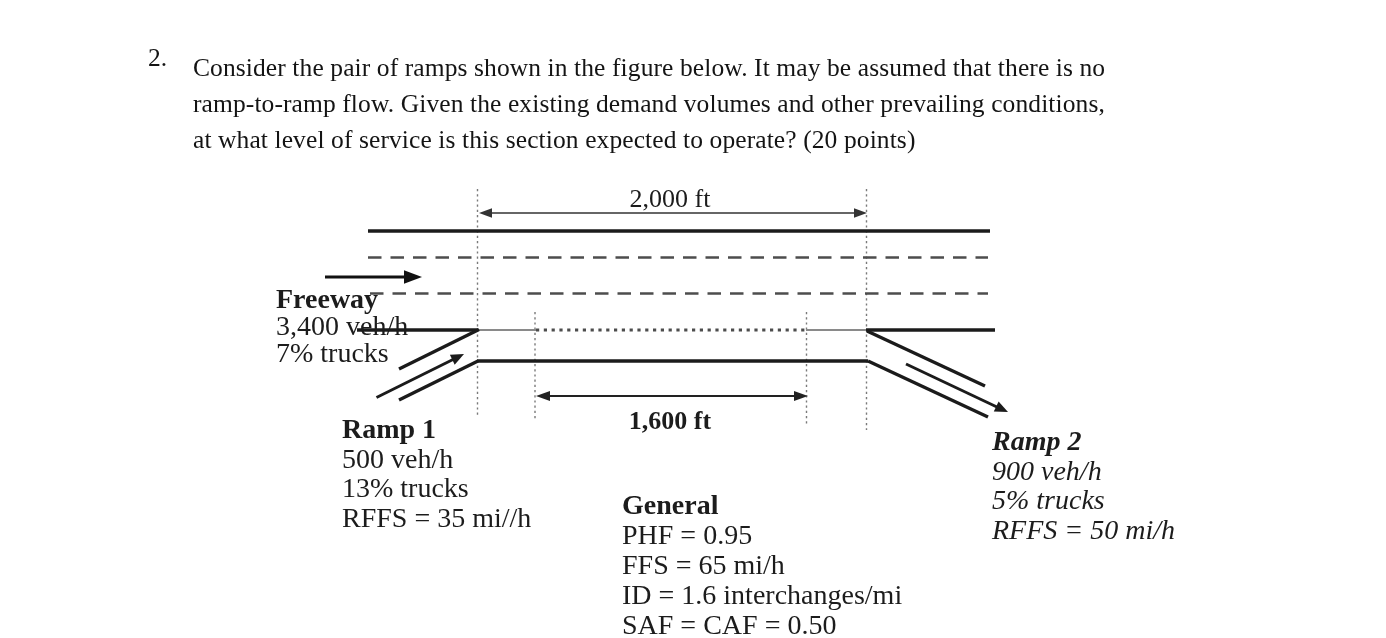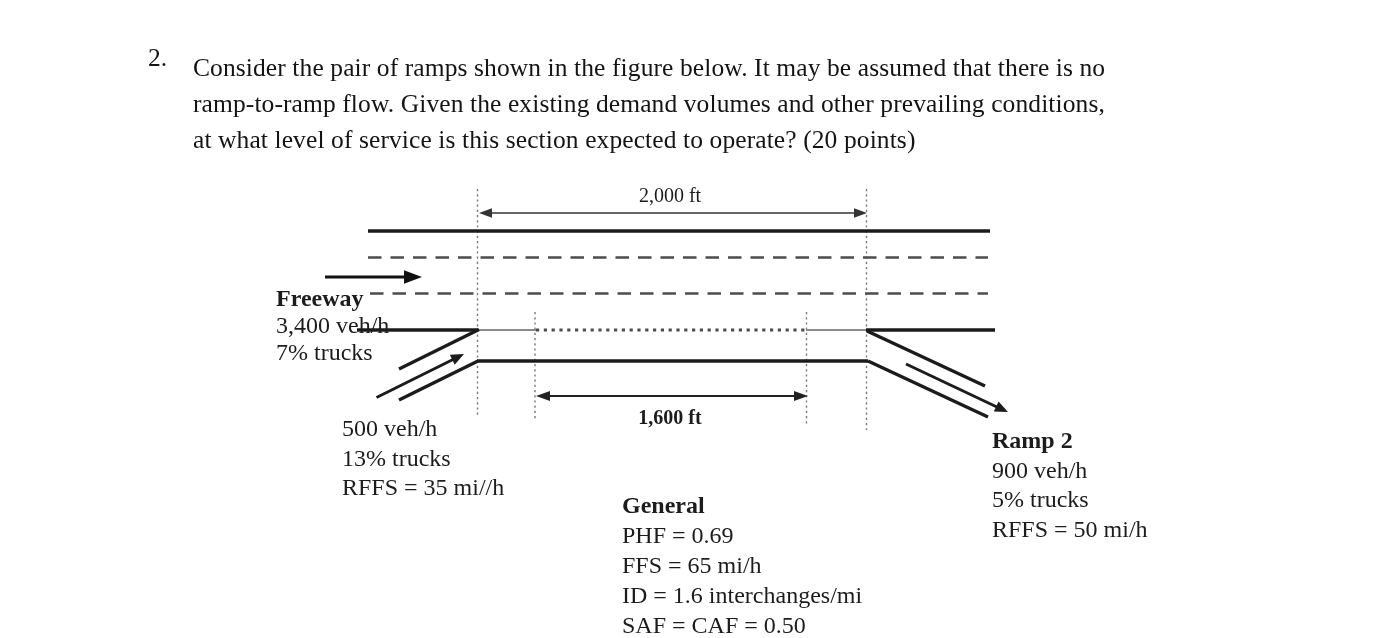--- a/index.html
+++ b/index.html
@@ -7,23 +7,23 @@
     position:relative; width:1386px; height:638px; background:#ffffff;
     font-family:"Liberation Serif", serif; color:#161616; overflow:hidden;
   }
   .problem {
     position:absolute; left:148px; top:40px; width:1110px;
     font-size:25.5px; line-height:35.8px; letter-spacing:0.1px; color:#141414;
   }
   .pnum { position:absolute; left:0; top:0; }
   .plines { margin-left:45px;margin-top:10px; }
   .diagram { position:absolute; left:0; top:0; }
-  .lbl { position:absolute; font-size:20px; color:#1c1c1c; white-space:nowrap; }
+  .lbl { position:absolute; font-size:26px; color:#1c1c1c; white-space:nowrap; }
   .dim { text-align:center; }
-  .block { position:absolute; font-size:24px; color:#1c1c1c; white-space:nowrap; }
+  .block { position:absolute; font-size:28px; color:#1c1c1c; white-space:nowrap; }
   .blk-freeway { line-height:27px; }
   .blk-ramp { line-height:29.5px; }
   .blk-general { line-height:30px;margin-top:46px; }
   .b { font-weight:bold; }
 </style>
 </head>
 <body>
 
 <div class="page">
 
@@ -93,33 +93,34 @@
 
   <div class="block blk-freeway" style="left:276px; top:285px;">
     <div class="b">Freeway</div>
     <div>3,400 veh/h</div>
     <div>7% trucks</div>
   </div>
 
   <div class="lbl dim" style="left:600px; top:406px; width:140px;font-weight:bold;">1,600 ft</div>
 
   <div class="block blk-ramp" style="left:342px; top:414px;">
+    <div class="b">Ramp 1</div>
     <div>500 veh/h</div>
     <div>13% trucks</div>
     <div>RFFS = 35 mi//h</div>
   </div>
 
   <div class="block blk-general" style="left:622px; top:444px;">
     <div class="b">General</div>
-    <div>PHF = 0.69</div>
+    <div>PHF = 0.95</div>
     <div>FFS = 65 mi/h</div>
     <div>ID = 1.6 interchanges/mi</div>
     <div>SAF = CAF = 0.50</div>
   </div>
 
-  <div class="block blk-ramp" style="left:992px; top:426px;">
+  <div class="block blk-ramp" style="left:992px; top:426px;font-style:italic;">
     <div class="b">Ramp 2</div>
     <div>900 veh/h</div>
     <div>5% trucks</div>
     <div>RFFS = 50 mi/h</div>
   </div>
 
 </div>
 
 </body></html>

